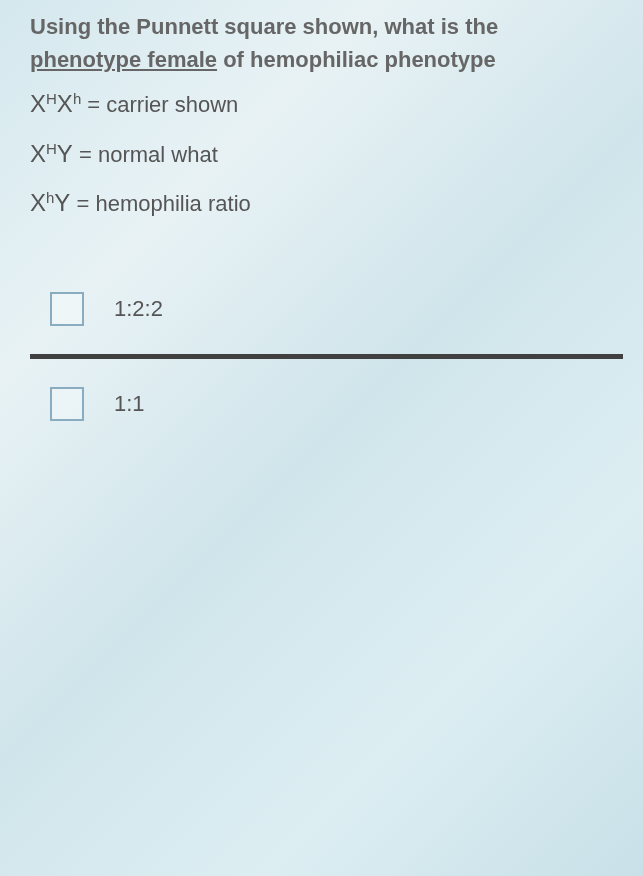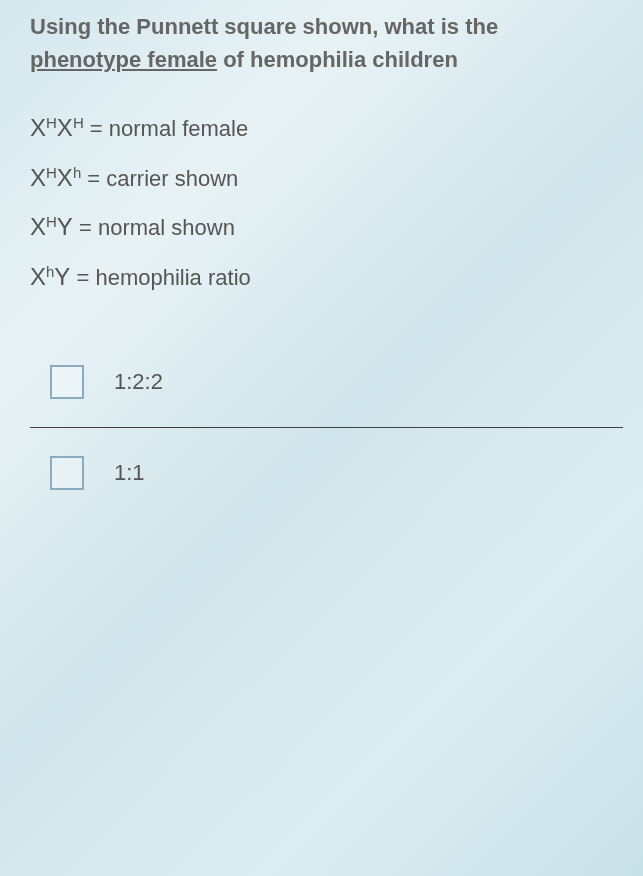--- a/index.html
+++ b/index.html
@@ -14,21 +14,21 @@
       background: linear-gradient(135deg, #d4e8ee 0%, #e8f2f5 25%, #d0e5eb 50%, #dceef2 75%, #c8e0e8 100%);
       padding: 10px 20px 10px 30px;
       color: #5a5a5a;
       position: relative;
     }
     .question-text {
       font-size: 22px;
       font-weight: bold;
       line-height: 1.5;
       color: #666;
-      margin-bottom: 36px;
+      margin-bottom: 12px;
     }
     .underline {
       text-decoration: underline;
     }
     .genotype-list {
       margin-bottom: 45px;
     }
     .genotype-line {
       font-size: 22px;
       color: #555;
@@ -43,21 +43,21 @@
       font-size: 15px;
       vertical-align: super;
     }
     .answers {
       margin-top: 30px;
     }
     .answer-row {
       display: flex;
       align-items: center;
       padding: 28px 0 28px 20px;
-      border-bottom: 1px solid #404040;
+      border-bottom: 5px solid #404040;
     }
     .answer-row:last-child {
       border-bottom: none;
       padding-bottom: 10px;
     }
     .checkbox {
       width: 34px;
       height: 34px;
       border: 2px solid #8aacc0;
       background: rgba(255,255,255,0.3);
@@ -67,32 +67,29 @@
     .answer-label {
       font-size: 22px;
       color: #555;
     }
   </style>
 </head>
 <body>
 
 <div class="question-text">
   <span>Using the Punnett square shown, what is the</span><br>
-  <span class="underline">phenotype female</span><span> of hemophilia children</span><br>
+  <span class="underline">phenotype female</span><span> of hemophiliac phenotype</span><br>
 </div>
 
 <div class="genotype-list">
   <div class="genotype-line">
-    <span class="allele">X</span><sup>H</sup><span class="allele">X</span><sup>H</sup> = <span>normal female</span>
-  </div>
-  <div class="genotype-line">
     <span class="allele">X</span><sup>H</sup><span class="allele">X</span><sup>h</sup> = <span>carrier shown</span>
   </div>
   <div class="genotype-line">
-    <span class="allele">X</span><sup>H</sup><span class="allele">Y</span> = <span>normal shown</span>
+    <span class="allele">X</span><sup>H</sup><span class="allele">Y</span> = <span>normal what</span>
   </div>
   <div class="genotype-line">
     <span class="allele">X</span><sup>h</sup><span class="allele">Y</span> = <span>hemophilia ratio</span>
   </div>
 </div>
 
 <div class="answers">
   <div class="answer-row">
     <div class="checkbox"></div>
     <span class="answer-label">1:2:2</span>

